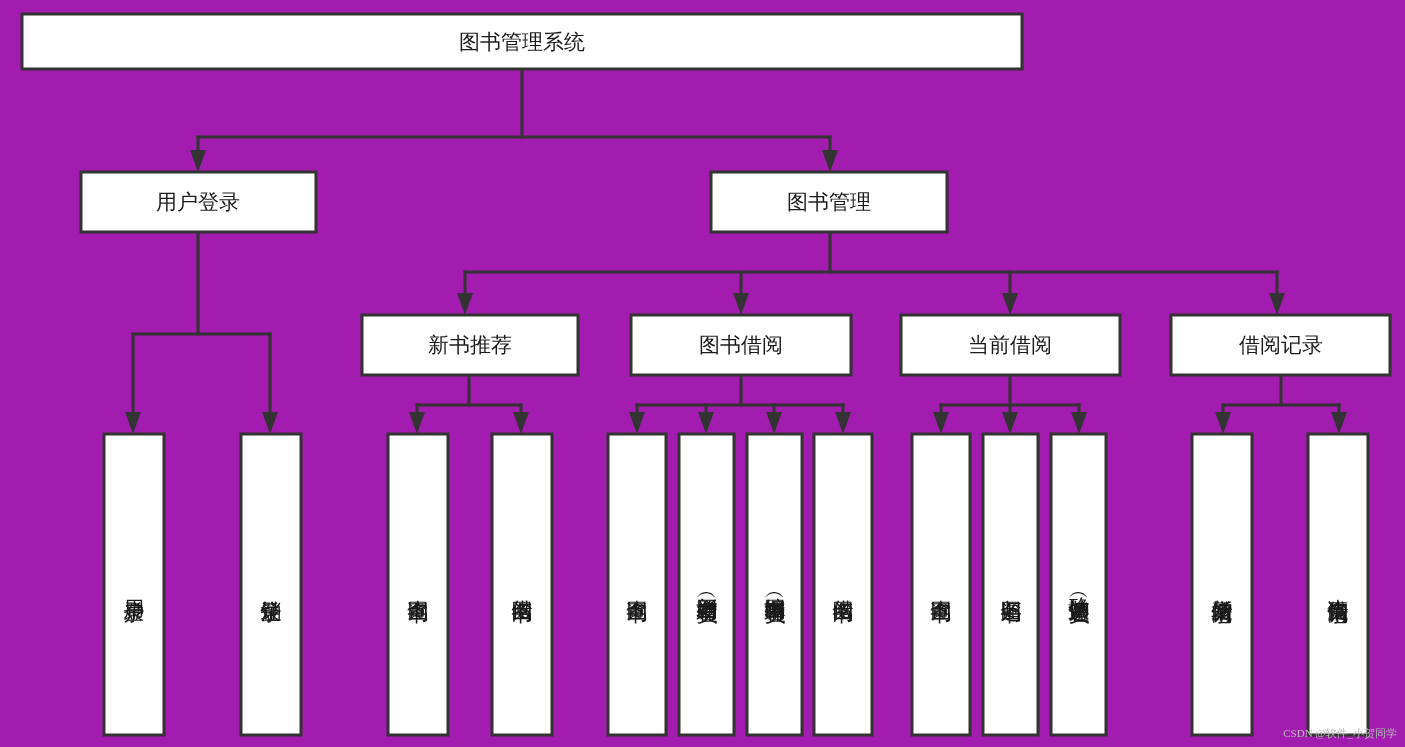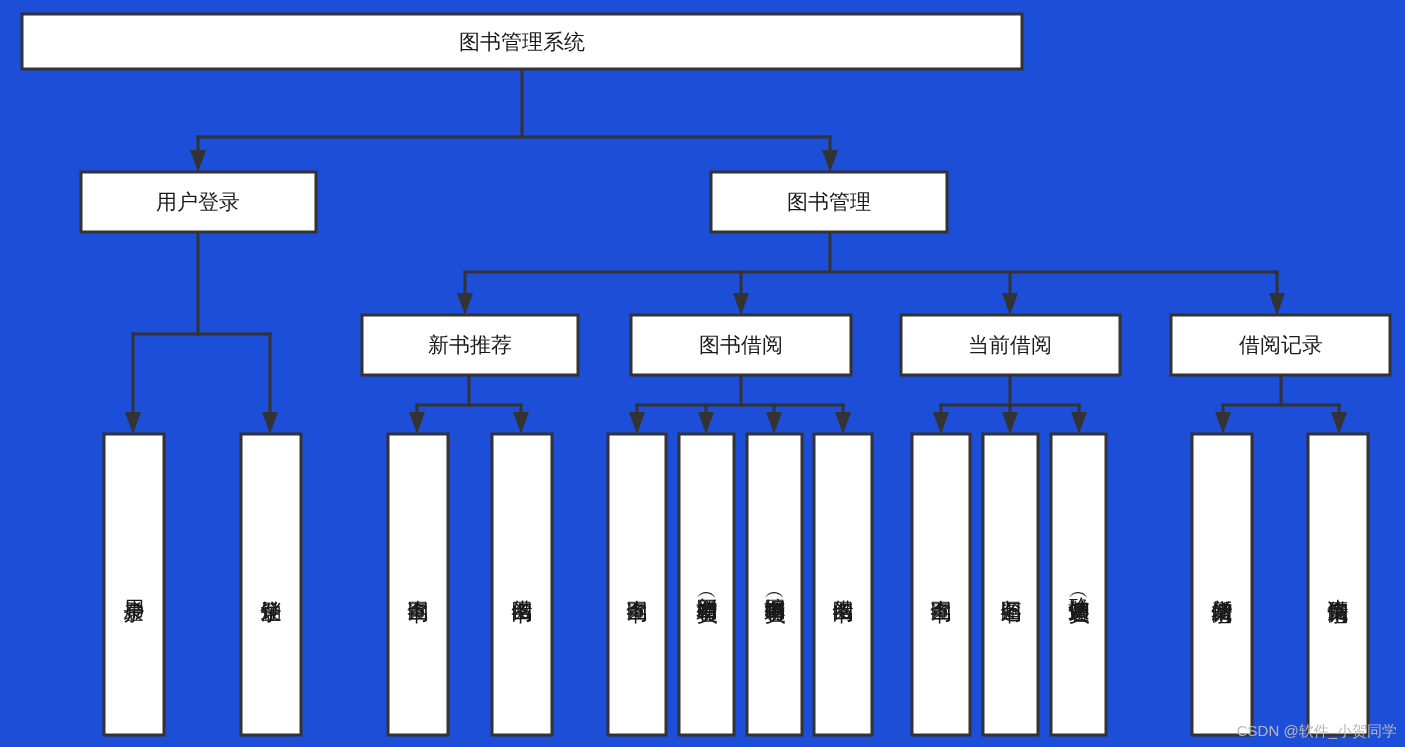--- a/index.html
+++ b/index.html
@@ -10,21 +10,21 @@
   body {
     width: 1405px;
     height: 747px;
     font-family: "DejaVu Sans", "Liberation Sans", sans-serif;
     overflow: hidden;
   }
   #diagram-root {
     position: relative;
     width: 1405px;
     height: 747px;
-    background: #1d4ed8;
+    background: #a21caf;
   }
   svg.canvas {
     position: absolute;
     left: 0;
     top: 0;
     width: 1405px;
     height: 747px;
   }
   .node-box {
     fill: #ffffff;
@@ -54,22 +54,22 @@
     fill: #1a1a1a;
     writing-mode: vertical-rl;
     text-orientation: upright;
     text-anchor: middle;
     letter-spacing: 1px;
   }
   .watermark-text {
     position: absolute;
     right: 8px;
     bottom: 6px;
-    font-family: Liberation Sans, sans-serif;
-    font-size: 15px;
+    font-family: Liberation Serif, serif;
+    font-size: 11px;
     color: #b8b8b8;
     white-space: nowrap;
     pointer-events: none;
   }
 </style>
 </head>
 <body>
 
 <div id="diagram-root">
 

